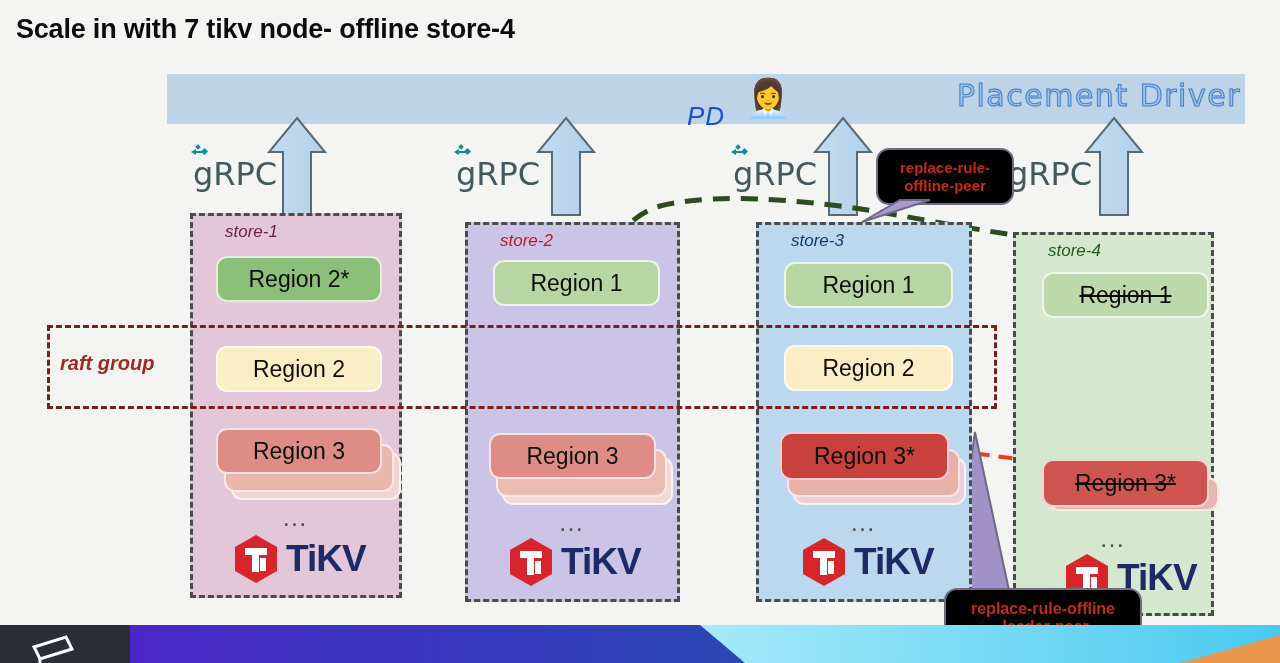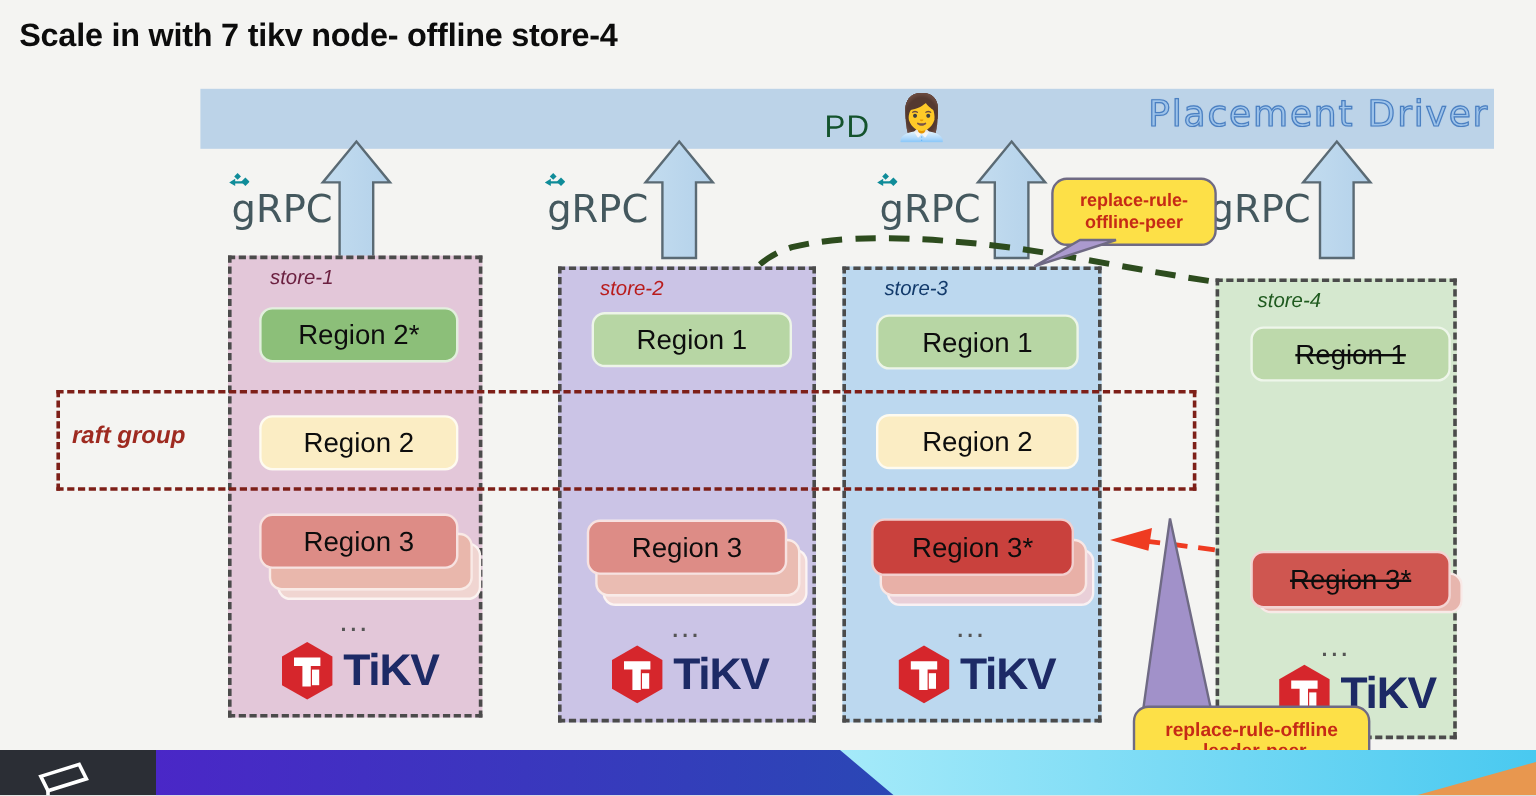--- a/index.html
+++ b/index.html
@@ -17,22 +17,22 @@
     font-size:27px;font-weight:bold;color:#0c0c0c;
     letter-spacing:-0.2px;white-space:nowrap;
   }
 
   
   .pd-bar{
     position:absolute;left:167px;top:74px;width:1078px;height:50px;
     background:#bcd3e8;
   }
   .pd-label{
-    position:absolute;left:520px;top:16px;
-    font-size:26px;color:#14532d;letter-spacing:1px;
+    position:absolute;left:520px;top:27px;
+    font-size:26px;color:#1d4ed8;letter-spacing:1px;font-style:italic;
   }
   .pd-avatar{
     position:absolute;left:578px;top:2px;width:44px;height:46px;
     font-size:37px;line-height:46px;text-align:center;
   }
   .pd-title{
     position:absolute;right:4px;top:4px;
     font-size:30px;color:#9dc3ea;
     font-family:"DejaVu Sans",sans-serif;
     letter-spacing:1.5px;white-space:nowrap;
@@ -87,21 +87,21 @@
   }
   .raft-label{
     position:absolute;left:60px;top:352px;
     font-size:20px;font-weight:bold;font-style:italic;color:#9e2a20;
     white-space:nowrap;
   }
 
   
   .bubble{
     position:absolute;
-    background:#fde047;
+    background:#000000;
     border:2px solid #6f6a84;
     border-radius:13px;
     color:#c62a16;
     font-weight:bold;
     display:flex;flex-direction:column;align-items:center;justify-content:center;
     line-height:1.15;
     box-sizing:border-box;
   }
 
   
@@ -207,21 +207,21 @@
     <div class="tikv" style="left:40px;top:312px;">
       <svg class="hex" viewBox="0 0 46 50">
         <polygon points="23,1 44,13 44,37 23,49 2,37 2,13" fill="#d6262c"></polygon>
         <polygon points="12,14 34,14 34,21 26,21 26,38 19,38 19,21 12,21" fill="#ffffff"></polygon>
         <rect x="27" y="24" width="6" height="13" fill="#ffffff"></rect>
       </svg>
       <span class="word">TiKV</span>
     </div>
   </div>
 
-  <div class="store" style="left:702px;top:222px;width:216px;height:380px;background:#bcd8ef;">
+  <div class="store" style="left:756px;top:222px;width:216px;height:380px;background:#bcd8ef;">
     <div class="store-label" style="color:#123a6b;">store-3</div>
     <div class="region" style="left:25px;top:37px;width:169px;height:46px;background:#b7d6a4;">Region 1</div>
     <div class="region" style="left:25px;top:120px;width:169px;height:46px;background:#fbedc4;">Region 2</div>
     <div class="shadowcard" style="left:34px;top:232px;width:169px;height:44px;background:#e9cfd8;"></div>
     <div class="shadowcard" style="left:28px;top:224px;width:169px;height:44px;background:#e8b0a7;"></div>
     <div class="region" style="left:21px;top:207px;width:169px;height:48px;background:#c9413d;">Region 3*</div>
     <div class="dots" style="top:282px;">…</div>
     <div class="tikv" style="left:42px;top:312px;">
       <svg class="hex" viewBox="0 0 46 50">
         <polygon points="23,1 44,13 44,37 23,49 2,37 2,13" fill="#d6262c"></polygon>

